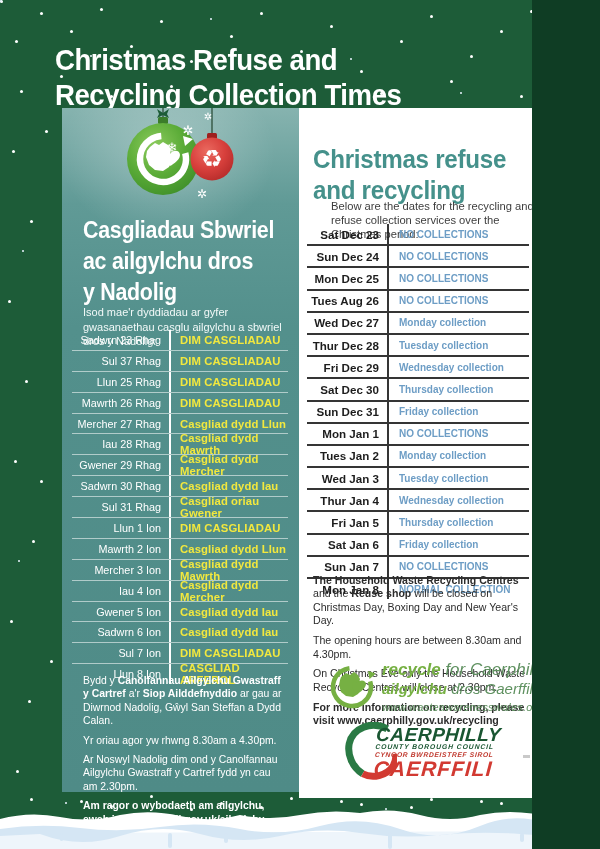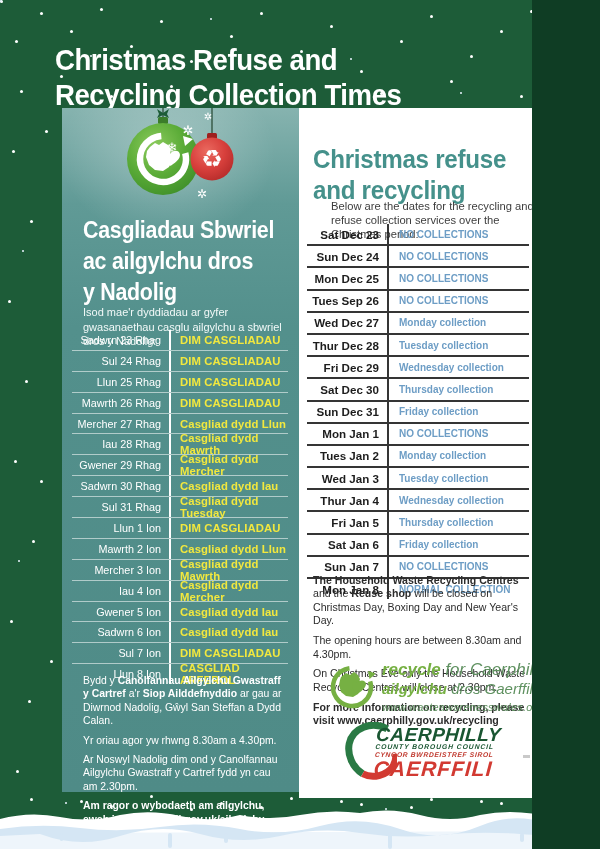--- a/index.html
+++ b/index.html
@@ -137,21 +137,21 @@
     <p class="welsh-intro">Isod mae'r dyddiadau ar gyfer gwasanaethau casglu ailgylchu a sbwriel dros y Nadolig:</p>
 
     <div class="ltable">
 
         <div class="lrow">
           <div class="lday">Sadwrn 23 Rhag</div>
           <div class="lval">DIM CASGLIADAU</div>
         </div>
 
         <div class="lrow">
-          <div class="lday">Sul 24 Rhag</div>
+          <div class="lday">Sul 37 Rhag</div>
           <div class="lval">DIM CASGLIADAU</div>
         </div>
 
         <div class="lrow">
           <div class="lday">Llun 25 Rhag</div>
           <div class="lval">DIM CASGLIADAU</div>
         </div>
 
         <div class="lrow">
           <div class="lday">Mawrth 26 Rhag</div>
@@ -173,21 +173,21 @@
           <div class="lval">Casgliad dydd Mercher</div>
         </div>
 
         <div class="lrow">
           <div class="lday">Sadwrn 30 Rhag</div>
           <div class="lval">Casgliad dydd Iau</div>
         </div>
 
         <div class="lrow">
           <div class="lday">Sul 31 Rhag</div>
-          <div class="lval">Casgliad dydd Tuesday</div>
+          <div class="lval">Casgliad oriau Gwener</div>
         </div>
 
         <div class="lrow">
           <div class="lday">Llun 1 Ion</div>
           <div class="lval">DIM CASGLIADAU</div>
         </div>
 
         <div class="lrow">
           <div class="lday">Mawrth 2 Ion</div>
           <div class="lval">Casgliad dydd Llun</div>
@@ -256,21 +256,21 @@
           <div class="rday">Sun Dec 24</div>
           <div class="rval">NO COLLECTIONS</div>
         </div>
 
         <div class="rrow">
           <div class="rday">Mon Dec 25</div>
           <div class="rval">NO COLLECTIONS</div>
         </div>
 
         <div class="rrow">
-          <div class="rday">Tues Sep 26</div>
+          <div class="rday">Tues Aug 26</div>
           <div class="rval">NO COLLECTIONS</div>
         </div>
 
         <div class="rrow">
           <div class="rday">Wed Dec 27</div>
           <div class="rval">Monday collection</div>
         </div>
 
         <div class="rrow">
           <div class="rday">Thur Dec 28</div>

